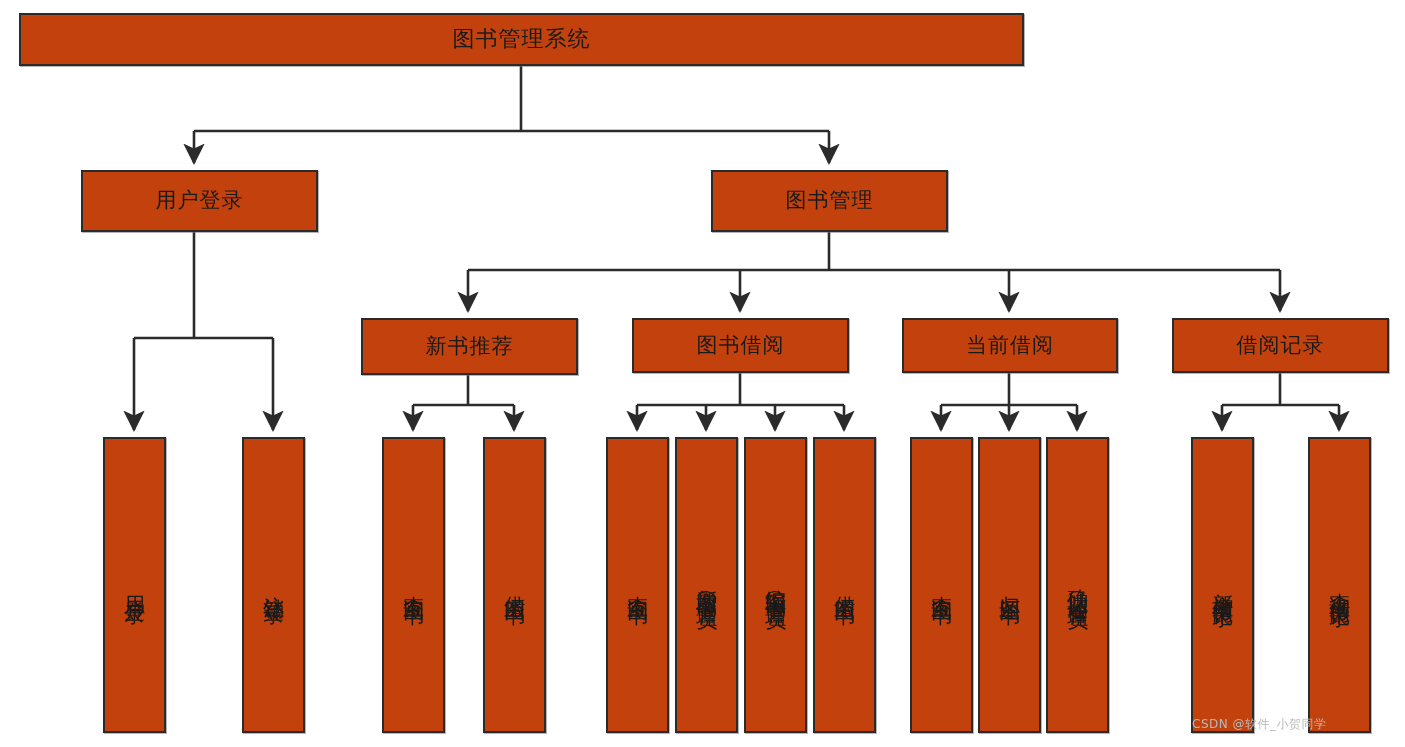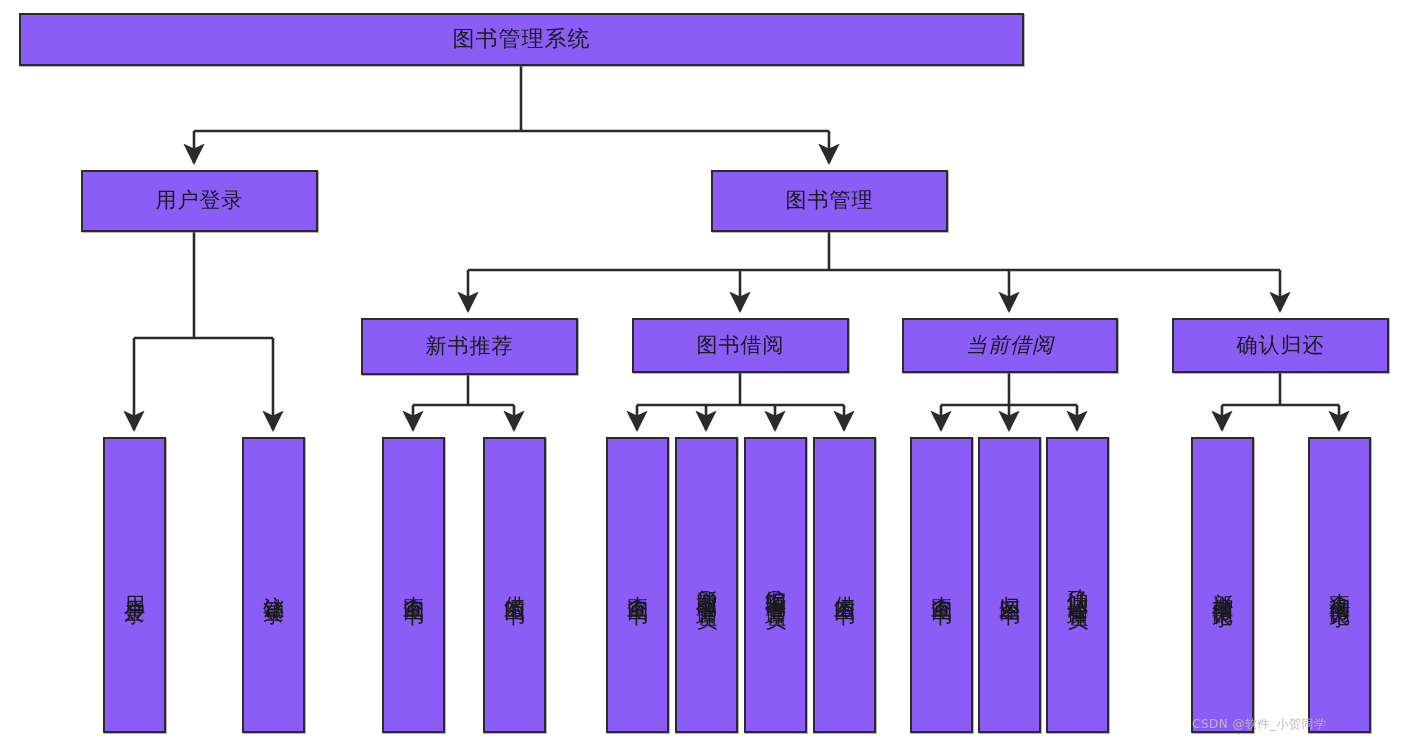--- a/index.html
+++ b/index.html
@@ -24,21 +24,21 @@
     left: 0;
     top: 0;
     width: 1405px;
     height: 747px;
     pointer-events: none;
   }
   .node {
     position: absolute;
     box-sizing: border-box;
     border: 2px solid #2b2b2b;
-    background: #8b5cf6;
+    background: #c2410c;
     display: flex;
     align-items: center;
     justify-content: center;
     color: #1a1a1a;
     box-shadow: 1px 1px 0 rgba(120,120,120,0.55);
   }
   .node.horiz {
     font-size: 21px;
     letter-spacing: 1px;
     line-height: 1.2;
@@ -143,26 +143,26 @@
   </div>
 
   <div class="node horiz" style="left:361px; top:318px; width:217px; height:57px;">
     <span class="lbl">新书推荐</span>
   </div>
 
   <div class="node horiz" style="left:632px; top:318px; width:217px; height:55px;text-align:center;">
     <span class="lbl">图书借阅</span>
   </div>
 
-  <div class="node horiz" style="left:902px; top:318px; width:216px; height:55px;font-style:italic;">
+  <div class="node horiz" style="left:902px; top:318px; width:216px; height:55px;">
     <span class="lbl">当前借阅</span>
   </div>
 
   <div class="node horiz" style="left:1172px; top:318px; width:217px; height:55px;">
-    <span class="lbl">确认归还</span>
+    <span class="lbl">借阅记录</span>
   </div>
 
   <div class="node vert" style="left:103px; top:437px; width:63px; height:296px;">
     <span class="lbl">用户登录</span>
   </div>
 
   <div class="node vert" style="left:242px; top:437px; width:63px; height:296px;">
     <span class="lbl">注销登录</span>
   </div>
 

